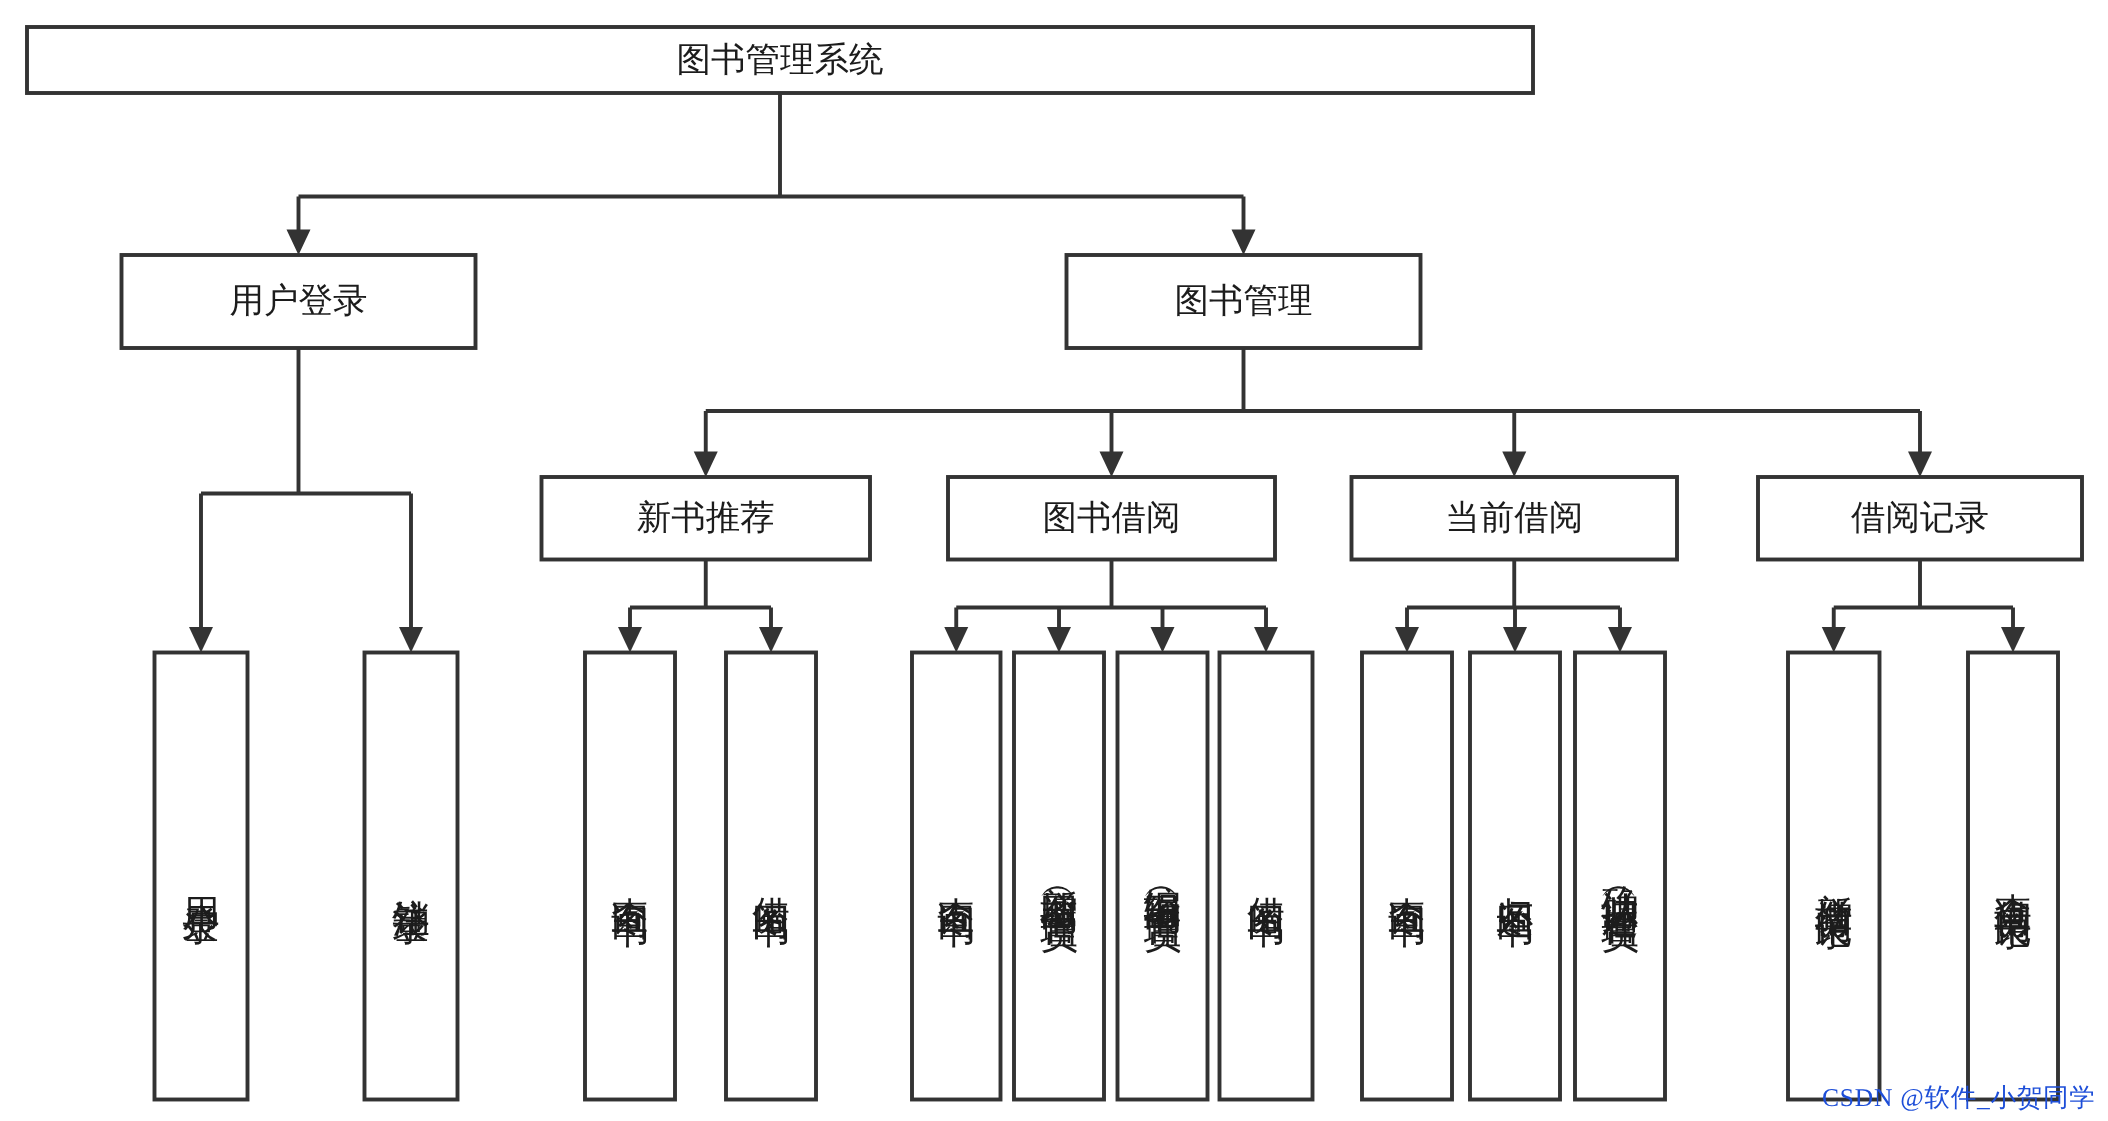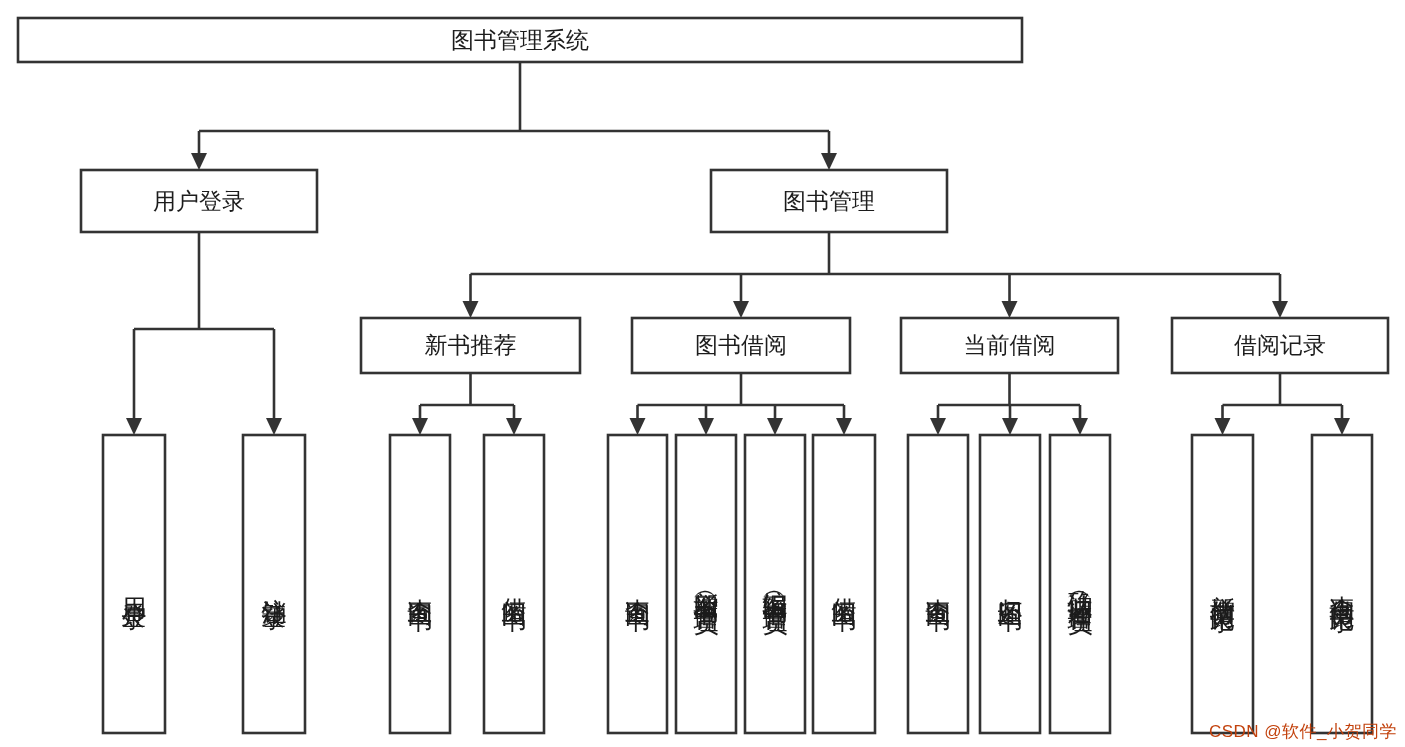--- a/index.html
+++ b/index.html
@@ -61,23 +61,23 @@
     font-size: 25px;
     letter-spacing: 3px;
     color: #1c1c1c;
     line-height: 1;
     white-space: nowrap;
   }
   .watermark {
     position: absolute;
     right: 8px;
     bottom: 4px;
-    font-family: Liberation Sans, sans-serif;
+    font-family: Liberation Serif, serif;
     font-size: 17px;
-    color: #c2410c;
+    color: #1d4ed8;
     letter-spacing: 0.5px;
     white-space: nowrap;
     text-align: center;
   }
 </style>
 </head>
 <body>
 
 <div id="diagram-root">
 

